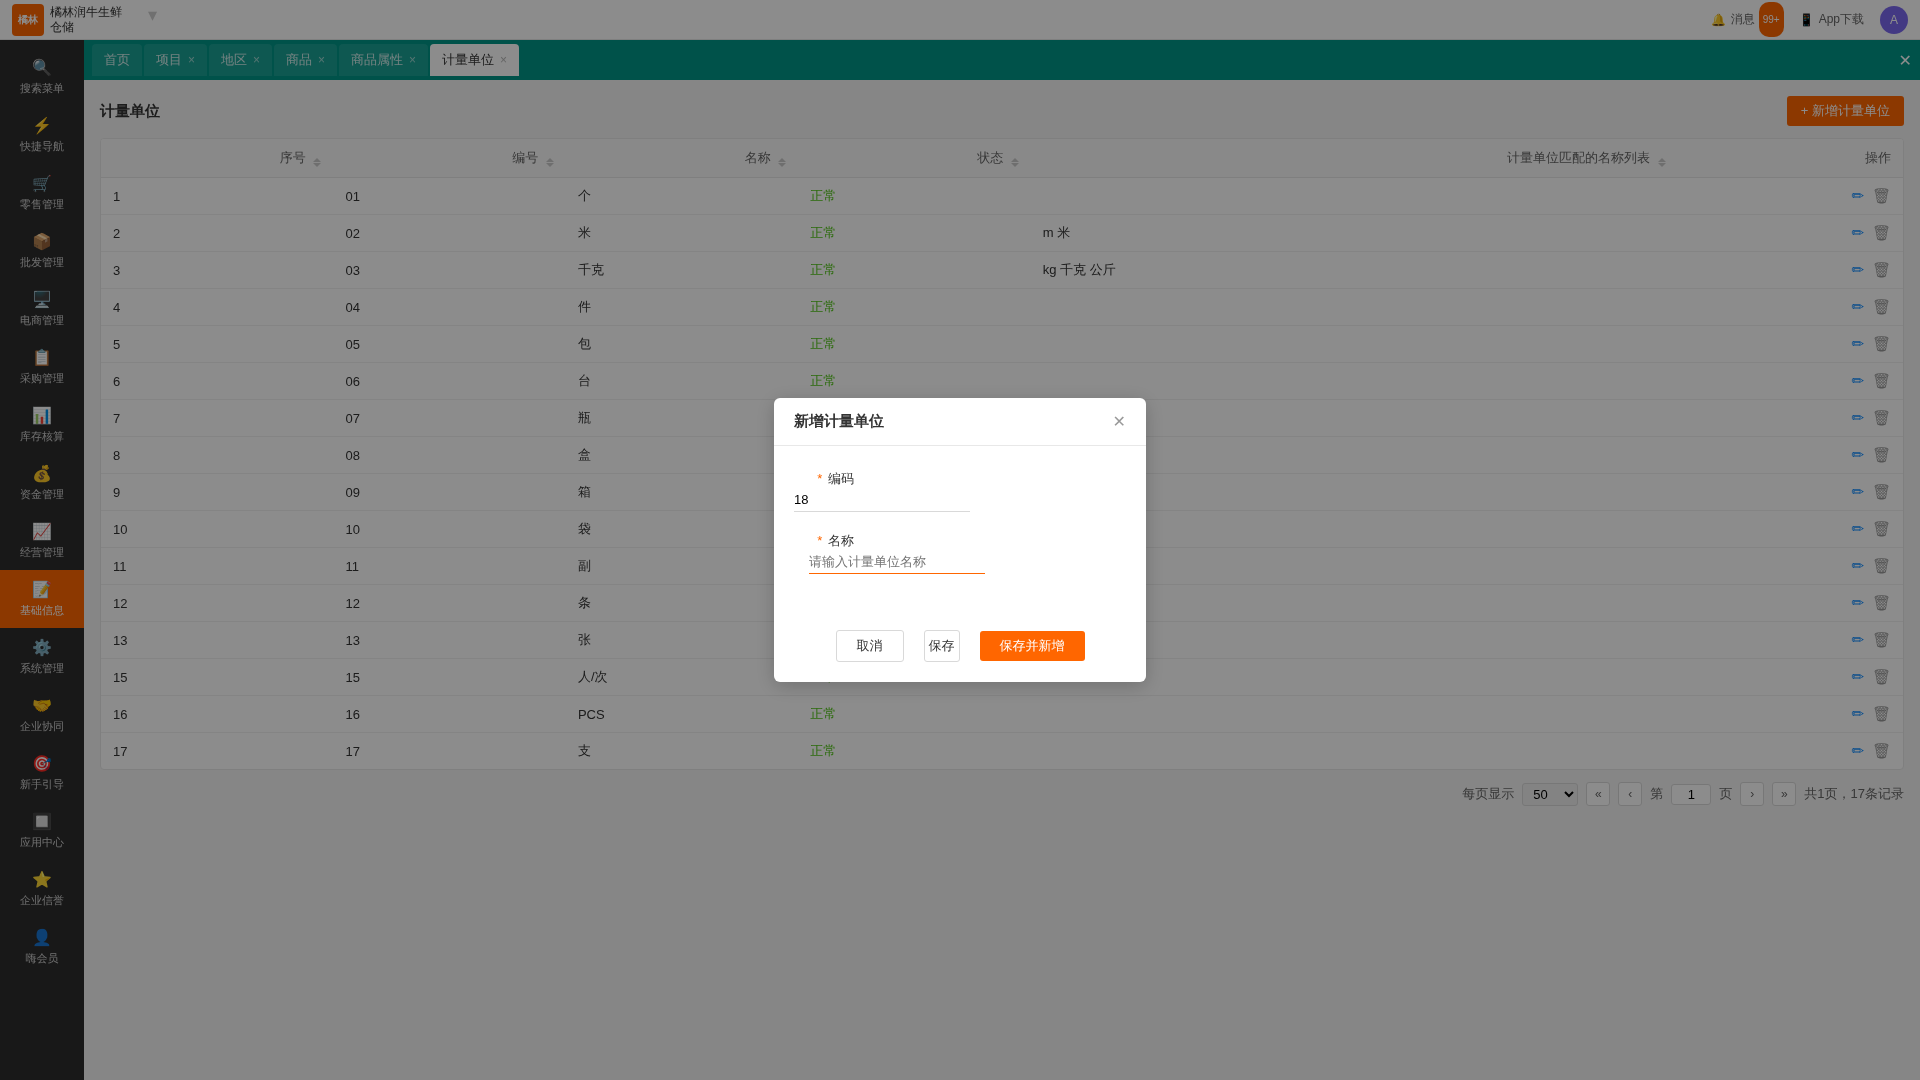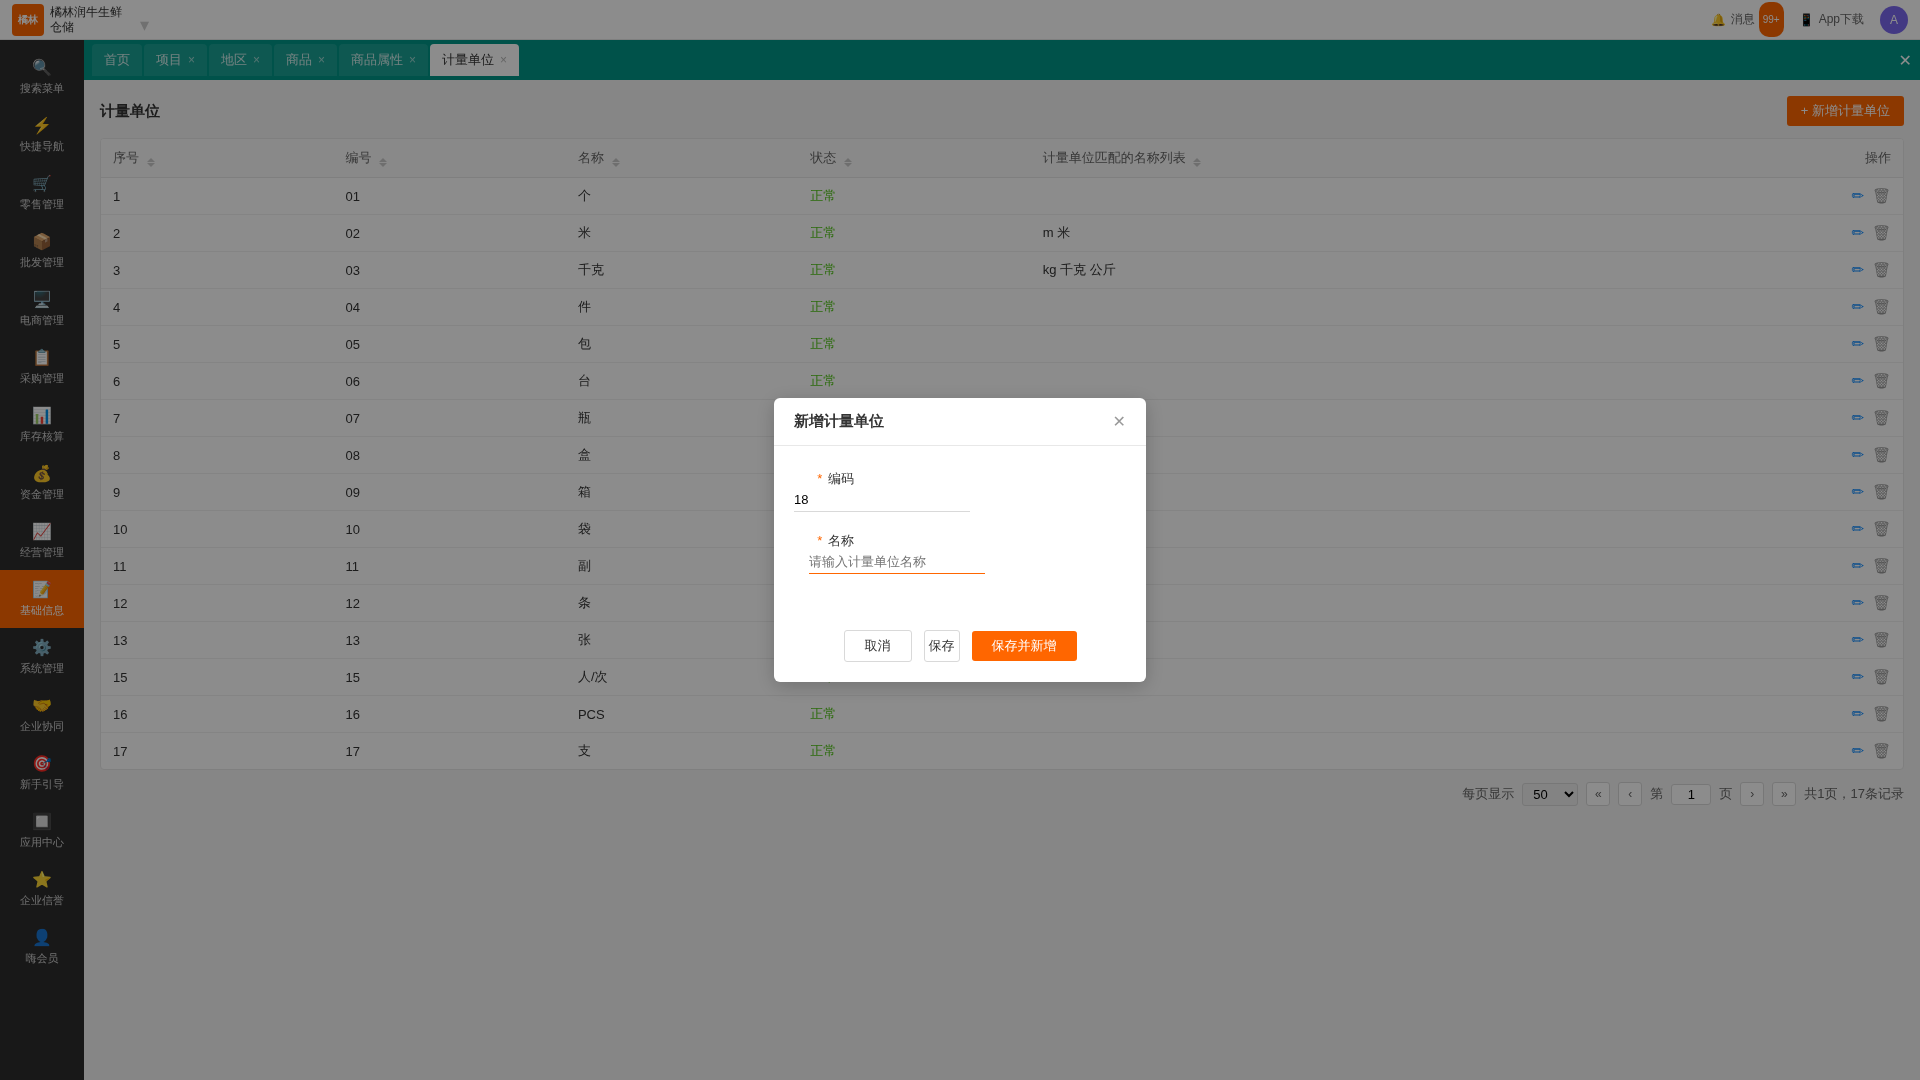--- a/index.html
+++ b/index.html
@@ -1,21 +1,21 @@
 <!DOCTYPE html>
 <html><head>
   <meta charset="utf-8">
   <style>
     * { box-sizing: border-box; margin: 0; padding: 0; }
     body { font-family: 'Microsoft YaHei', Arial, sans-serif; font-size: 13px; background: #f0f0f0; color: #333; height: 1080px; width: 1920px; overflow: hidden; }
 
     
     .app-container { display: flex; flex-direction: column; height: 1080px; width: 1920px; }
     .top-bar { height: 40px; background: #fff; display: flex; align-items: center; justify-content: space-between; padding: 0 12px; border-bottom: 1px solid #e8e8e8; }
-    .top-bar-left { display: flex; align-items: flex-end; gap: 18px; }
+    .top-bar-left { display: flex; align-items: flex-start; gap: 26px; }
     .logo-area { display: flex; align-items: center; gap: 6px; }
     .logo-icon { width: 32px; height: 32px; background: #f60; border-radius: 4px; display: flex; align-items: center; justify-content: center; color: #fff; font-weight: bold; font-size: 12px; }
     .logo-text { font-size: 12px; color: #333; line-height: 1.2; }
     .top-bar-right { display: flex; align-items: center; gap: 16px; }
     .top-bar-btn { display: flex; align-items: center; gap: 4px; cursor: pointer; font-size: 12px; color: #666; }
     .notification-badge { background: #f60; color: #fff; border-radius: 10px; font-size: 10px; padding: 12px 4px; min-width: 16px; }
     .avatar { width: 28px; height: 28px; background: #7b68ee; border-radius: 50%; display: flex; align-items: center; justify-content: center; color: #fff; font-size: 12px; }
 
     .main-layout { display: flex; flex: 1; overflow: hidden; }
 
@@ -39,21 +39,21 @@
     
     .page-content { flex: 1; background: #f5f5f5; padding: 16px; overflow-y: auto; position: relative; }
     .page-header { display: flex; align-items: center; justify-content: space-between; margin-bottom: 12px; }
     .page-title { font-size: 15px; font-weight: bold; color: #333; }
     .btn-add { background: #f60; color: #fff; border: none; padding: 6px 14px; border-radius: 3px; cursor: pointer; font-size: 13px; }
 
     
     .table-wrapper { background: #fff; border-radius: 4px; overflow: hidden; border: 1px solid #e8e8e8; }
     table { width: 100%; border-collapse: collapse; }
     thead tr { background: #fafafa; }
-    th { padding: 10px 12px; text-align: left; font-weight: normal; color: #666; border-bottom: 1px solid #e8e8e8; font-size: 13px; white-space: nowrap; }
+    th { padding: 10px 12px; text-align: right; font-weight: normal; color: #666; border-bottom: 1px solid #e8e8e8; font-size: 13px; white-space: nowrap; }
     td { padding: 9px 12px; border-bottom: 1px solid #f0f0f0; color: #333; font-size: 13px; }
     tr:last-child td { border-bottom: none; }
     .sort-icon { display: inline-flex; flex-direction: column; gap: 1px; margin-left: 4px; opacity: 0.5; }
     .sort-arrow { width: 0; height: 0; border-left: 4px solid transparent; border-right: 4px solid transparent; }
     .sort-arrow.up { border-bottom: 4px solid #999; }
     .sort-arrow.down { border-top: 4px solid #999; }
     .status-normal { color: #52c41a; }
     .action-btns { display: flex; gap: 8px; align-items: center; }
     .action-edit { color: #1890ff; cursor: pointer; font-size: 15px; }
     .action-delete { color: #999; cursor: pointer; font-size: 15px; }
@@ -69,21 +69,21 @@
     .modal { background: #fff; border-radius: 6px; width: 372px; box-shadow: 0 4px 20px rgba(0,0,0,0.2); overflow: hidden; }
     .modal-header { display: flex; align-items: center; justify-content: space-between; padding: 14px 20px; border-bottom: 1px solid #e8e8e8; }
     .modal-title { font-size: 15px; font-weight: bold; color: #333; }
     .modal-close { cursor: pointer; color: #999; font-size: 16px; border: none; background: none; }
     .modal-body { padding: 24px 20px; }
     .form-row { display: flex; align-items: flex-start; margin-bottom: 20px; flex-direction: column; }
     .form-label { width: 60px; text-align: right; color: #333; font-size: 13px; margin-right: 8px; }
     .form-label .required { color: #f60; margin-right: 2px; }
     .form-input { flex: 1; border: none; border-bottom: 1px solid #d9d9d9; padding: 4px 0; font-size: 13px; outline: none; }
     .form-input.focused { border-bottom-color: #f60; }
-    .modal-footer { display: flex; align-items: center; justify-content: center; gap: 12px; padding: 12px 20px 20px; }
+    .modal-footer { display: flex; align-items: center; justify-content: center; gap: 20px; padding: 12px 20px 20px; }
     .btn-cancel { border: 1px solid #d9d9d9; background: #fff; color: #333; padding: 6px 20px; border-radius: 3px; cursor: pointer; font-size: 13px; }
     .btn-save { border: 1px solid #d9d9d9; background: #fff; color: #333; padding: 6px 4px; border-radius: 3px; cursor: pointer; font-size: 13px; }
     .btn-save-new { background: #f60; color: #fff; border: none; padding: 6px 20px; border-radius: 3px; cursor: pointer; font-size: 13px; }
   </style>
 </head>
 <body>
 
 <div class="app-container">
 
   <div class="top-bar">

